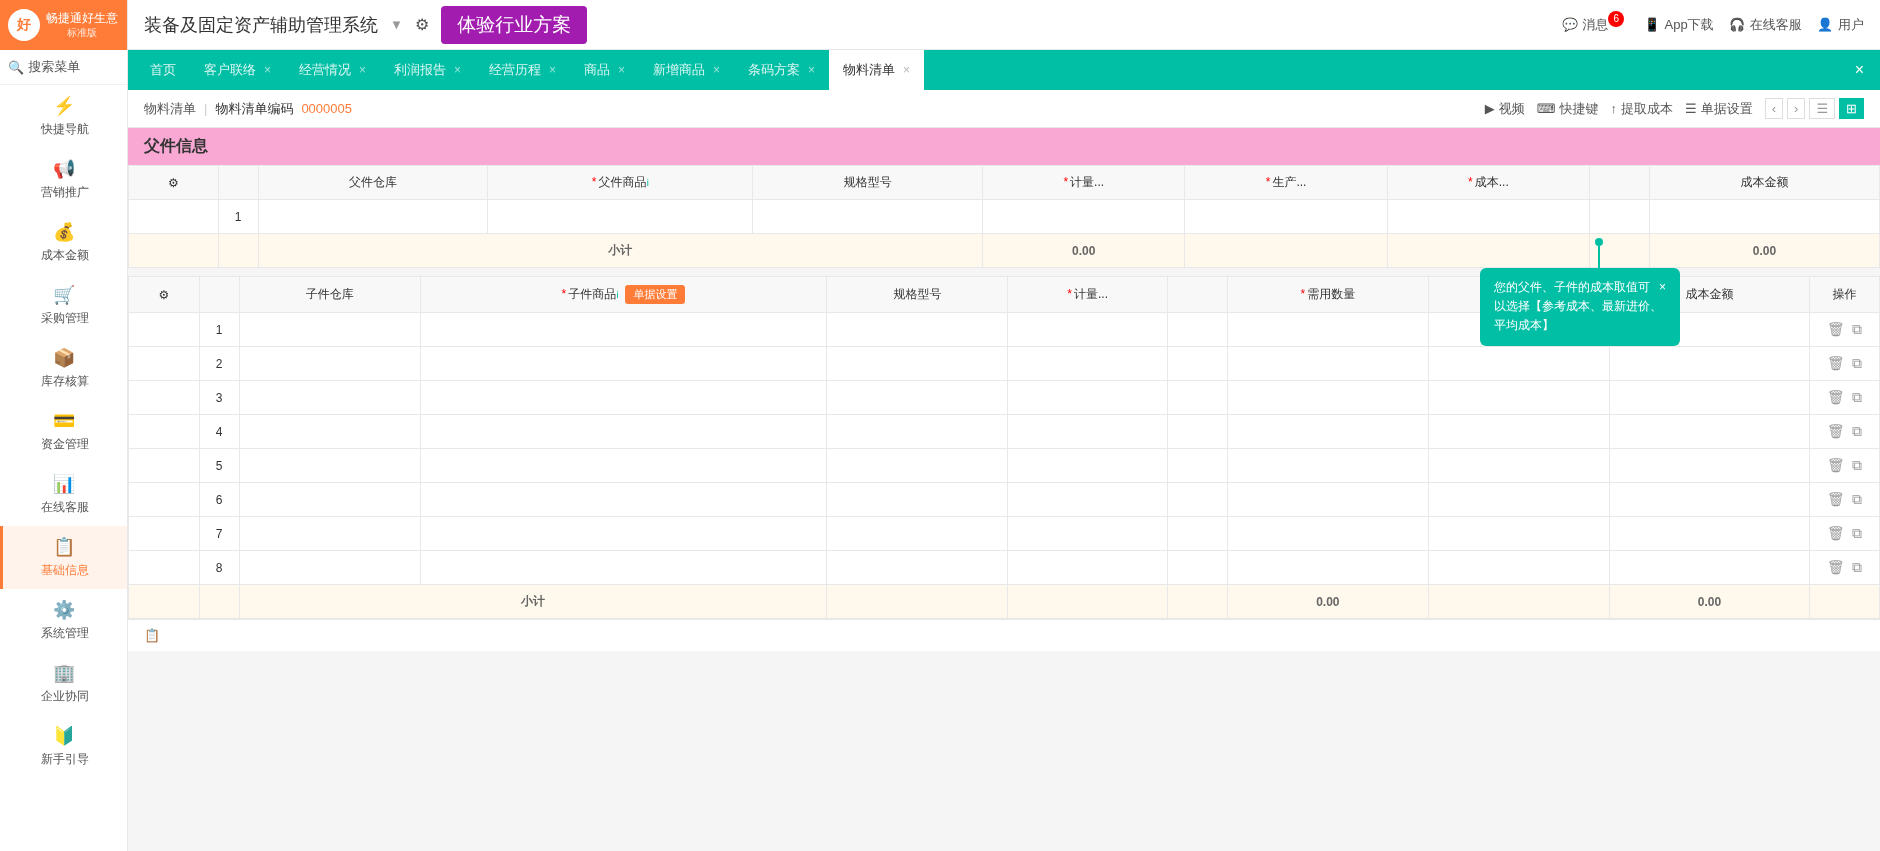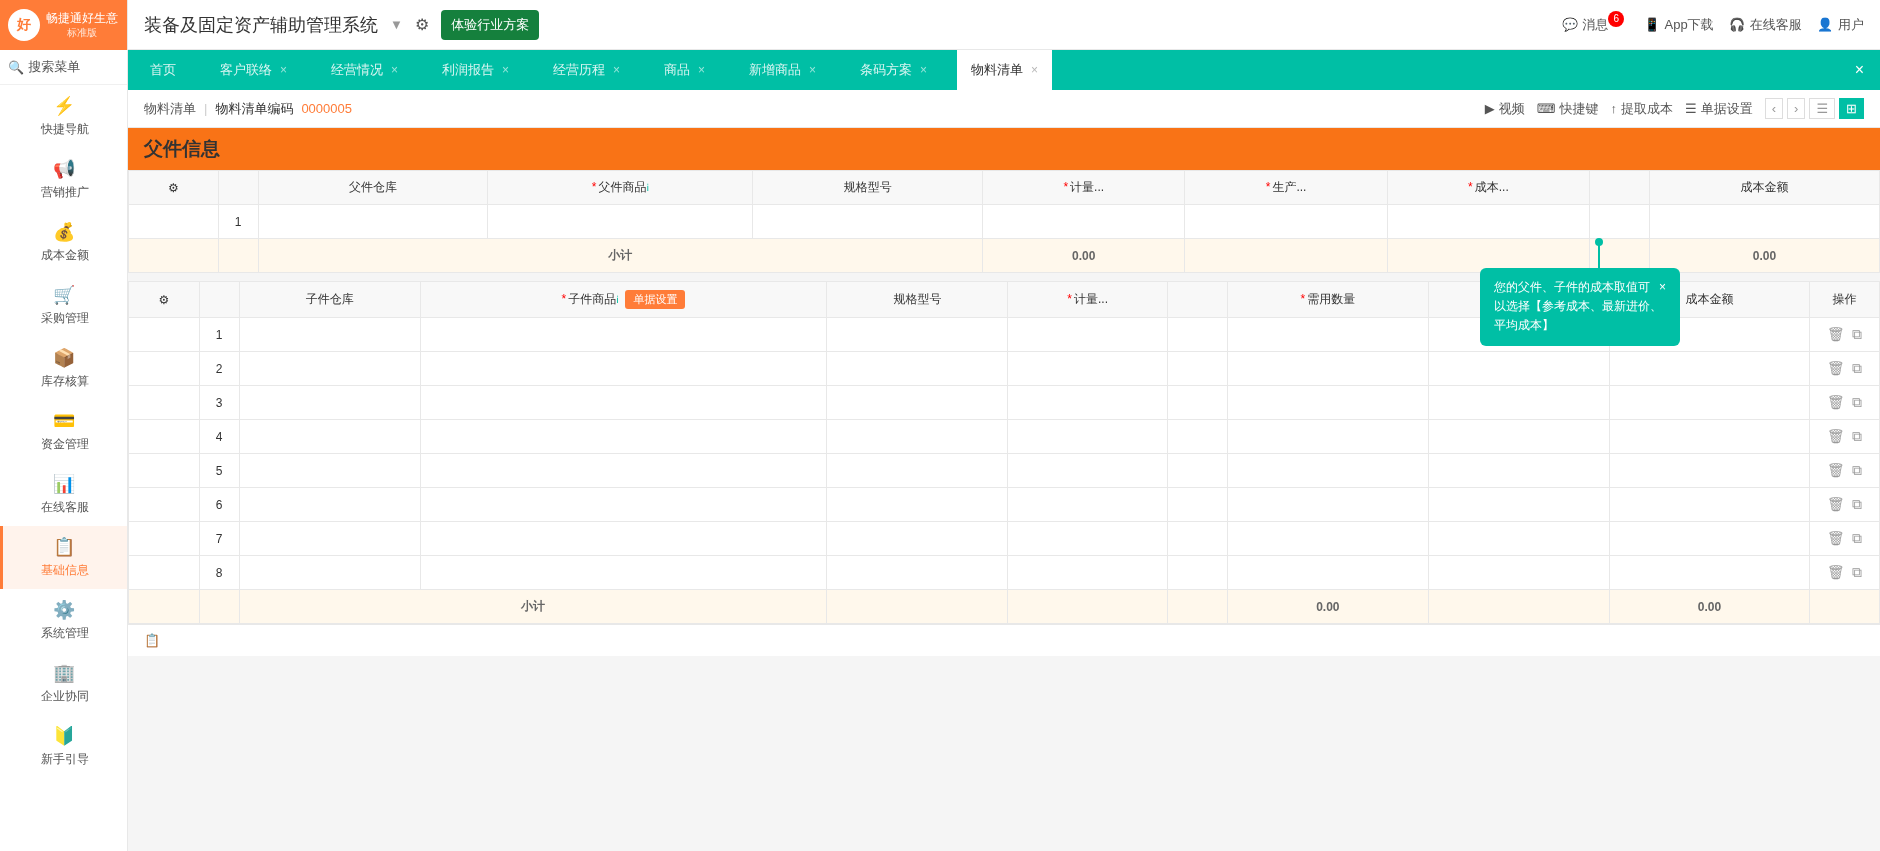--- a/index.html
+++ b/index.html
@@ -73,27 +73,27 @@
     .topbar {
       background: #fff;
       height: 50px;
       display: flex;
       align-items: center;
       padding: 0 16px;
       border-bottom: 1px solid #e8e8e8;
       gap: 12px;
     }
     .topbar-btn {
-      background: #15803d;
+      background: #a21caf;
       color: #fff;
       border: none;
       border-radius: 4px;
-      padding: 6px 10px;
+      padding: 6px 16px;
       cursor: pointer;
-      font-size: 13px;
+      font-size: 19px;
     }
     .topbar-actions { display: flex; align-items: center; gap: 16px; color: #555; font-size: 13px; }
     .topbar-action { display: flex; align-items: center; gap: 4px; cursor: pointer; }
     .badge {
       background: #f00;
       color: #fff;
       border-radius: 50%;
       width: 16px;
       height: 16px;
       font-size: 10px;
@@ -106,21 +106,20 @@
     }
 
     
     .tabbar {
       background: #00bfa5;
       display: flex;
       align-items: center;
       padding: 0 8px;
       height: 40px;
       flex-shrink: 0;
-      gap: 16px;
     }
     .tab {
       padding: 0 14px;
       height: 40px;
       display: flex;
       align-items: center;
       color: rgba(255,255,255,0.85);
       cursor: pointer;
       font-size: 13px;
       gap: 4px;
@@ -164,24 +163,24 @@
     .breadcrumb { display: flex; align-items: center; gap: 8px; font-size: 13px; color: #555; }
     .breadcrumb .active-crumb { color: #333; font-weight: 500; }
     .breadcrumb-code { color: #ff7c38; }
     .content-actions { margin-left: auto; display: flex; align-items: center; gap: 12px; color: #555; font-size: 13px; }
     .content-action { display: flex; align-items: center; gap: 4px; cursor: pointer; }
 
     
     .section { background: #fff; margin: 0; flex-shrink: 0; }
     .section-title {
       padding: 8px 16px;
-      font-size: 19px;
+      font-size: 16px;
       font-weight: 600;
       color: #333;
-      background: #f97316;
+      background: #f9a8d4;
     }
 
     
     .data-table {
       width: 100%;
       border-collapse: collapse;
       font-size: 12px;
     }
     .data-table th {
       background: #f8f8f8;

